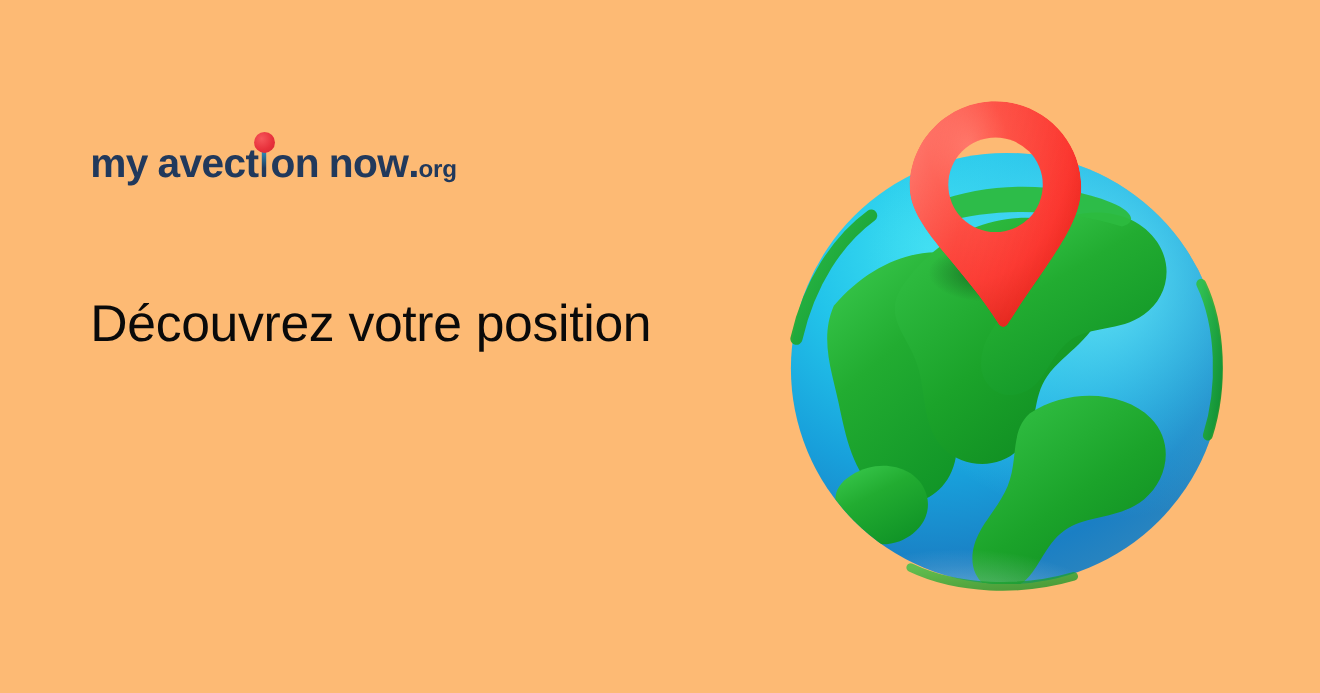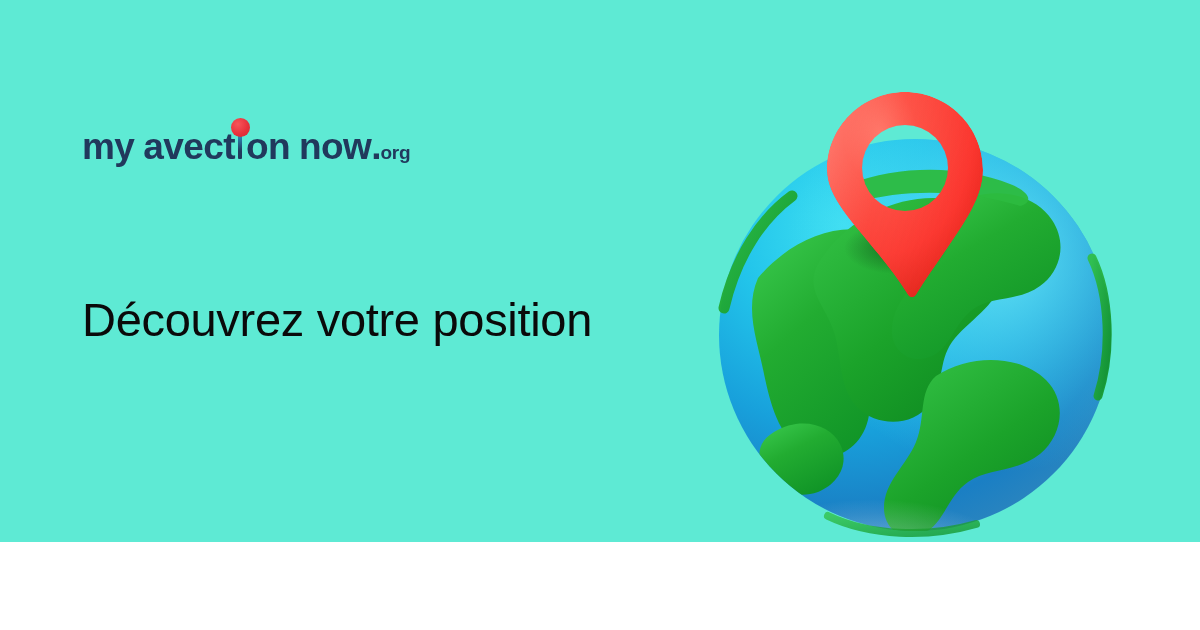--- a/index.html
+++ b/index.html
@@ -12,22 +12,22 @@
     height: 630px;
     background: #ffffff;
     font-family: "Liberation Sans", sans-serif;
     overflow: hidden;
     position: relative;
   }
 
   .canvas {
     position: relative;
     width: 1200px;
-    height: 542px;
-    background: #5eead4;
+    height: 630px;
+    background: #fdba74;
   }
 
   
   .logo {
     position: absolute;
     left: 82px;
     top: 126px;
     display: flex;
     align-items: baseline;
     white-space: nowrap;
@@ -70,32 +70,32 @@
   }
 
   .logo-dot-sep {
     font-size: 37px;
     font-weight: 700;
     color: #21395c;
     letter-spacing: -1px;
   }
   .logo-tld {
     font-family: "Liberation Sans", sans-serif;
-    font-size: 19px;
+    font-size: 22px;
     font-weight: 700;
     color: #21395c;
     letter-spacing: -0.2px;
     margin-top: 17px;
   }
 
   
   .headline {
     position: absolute;
     left: 82px;
-    top: 258px;
+    top: 232px;
     width: 600px;
     font-family: "Liberation Sans", sans-serif;
     font-size: 47px;
     font-weight: 400;
     line-height: 61px;
     letter-spacing: -0.3px;
     color: #0a0a0a;
   }
   .headline-line { display: block; white-space: nowrap; }
 

